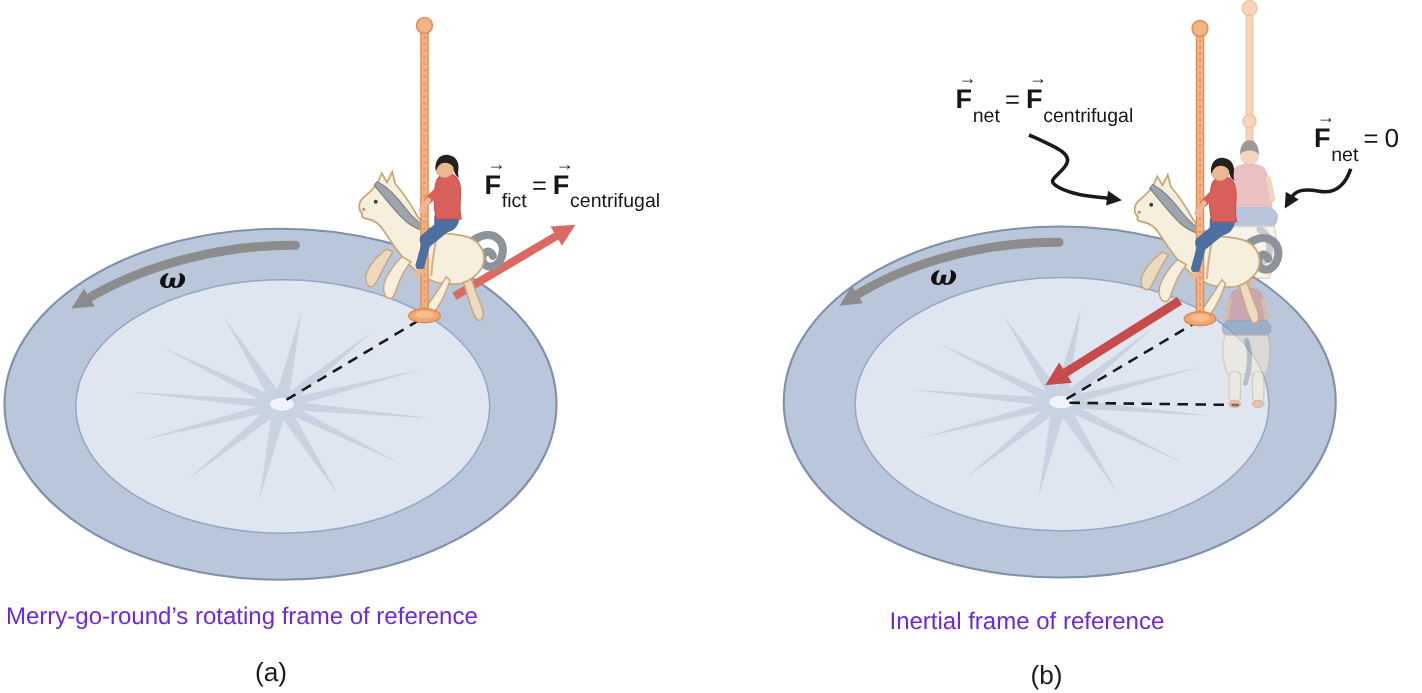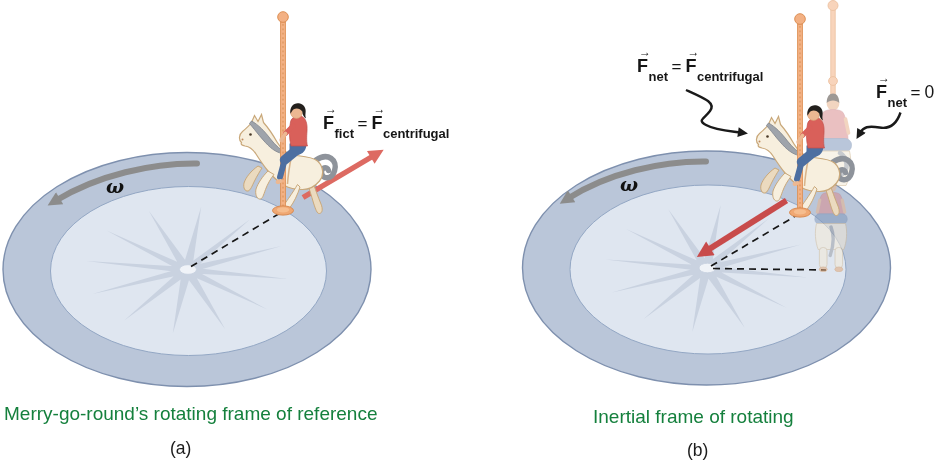--- a/index.html
+++ b/index.html
@@ -2,36 +2,36 @@
 <html><head>
 <meta charset="utf-8">
 <style>
   html,body { margin:0; padding:0; background:#ffffff; }
   #stage {
     position:relative; width:948px; height:462px; background:#ffffff;
     font-family:"Liberation Sans", sans-serif; overflow:hidden;
   }
   #art { position:absolute; left:0; top:0; }
   .caption {
-    position:absolute; font-size:19px; color:#15803d; white-space:nowrap;
+    position:absolute; font-size:16px; color:#6d28d9; white-space:nowrap;
   }
   .tag { position:absolute; font-size:17.5px; color:#1c1c1c; }
   .omega {
     position:absolute; font-family:"DejaVu Serif", serif;
     font-style:italic; font-weight:bold; font-size:19px; color:#111111;
   }
   .flabel {
     position:absolute; font-size:18px; font-weight:bold; color:#161616;
     white-space:nowrap; line-height:1;
   }
   .flabel .vsym { position:relative; display:inline-block; padding-top:9px; }
   .flabel .varrow {
     position:absolute; top:-2px; left:2px; font-size:12px; font-weight:bold;
   }
-  .flabel sub { font-weight:bold; font-size:13px; position:relative; top:4px; left:0.5px; }
+  .flabel sub { font-weight:normal; font-size:13px; position:relative; top:4px; left:0.5px; }
   .flabel .eq { font-weight:normal; padding:0 4px; font-size:17px; }
   .flabel .rhs0 { font-weight:normal; font-size:17.5px; }
 </style>
 </head>
 <body>
 
 <div id="stage">
 
 <svg id="art" width="948" height="462" viewBox="0 0 948 462">
   <defs>
@@ -163,16 +163,16 @@
 
   <div class="flabel" style="left:637px; top:48px;">
     <span class="vsym"><span class="varrow">→</span><span>F</span><sub>net</sub></span><span class="eq">=</span><span class="vsym"><span class="varrow">→</span><span>F</span><sub>centrifugal</sub></span>
   </div>
 
   <div class="flabel" style="left:876px; top:74px;">
     <span class="vsym"><span class="varrow">→</span><span>F</span><sub>net</sub></span><span class="eq">=</span><span class="rhs0">0</span>
   </div>
 
   <div class="caption" style="left:4px; top:403px;">Merry-go-round’s rotating frame of reference</div>
-  <div class="caption" style="left:593px; top:406px;">Inertial frame of rotating</div>
+  <div class="caption" style="left:593px; top:406px;">Inertial frame of reference</div>
   <div class="tag" style="left:170px; top:438px;">(a)</div>
   <div class="tag" style="left:687px; top:440px;">(b)</div>
 </div>
 
 </body></html>

